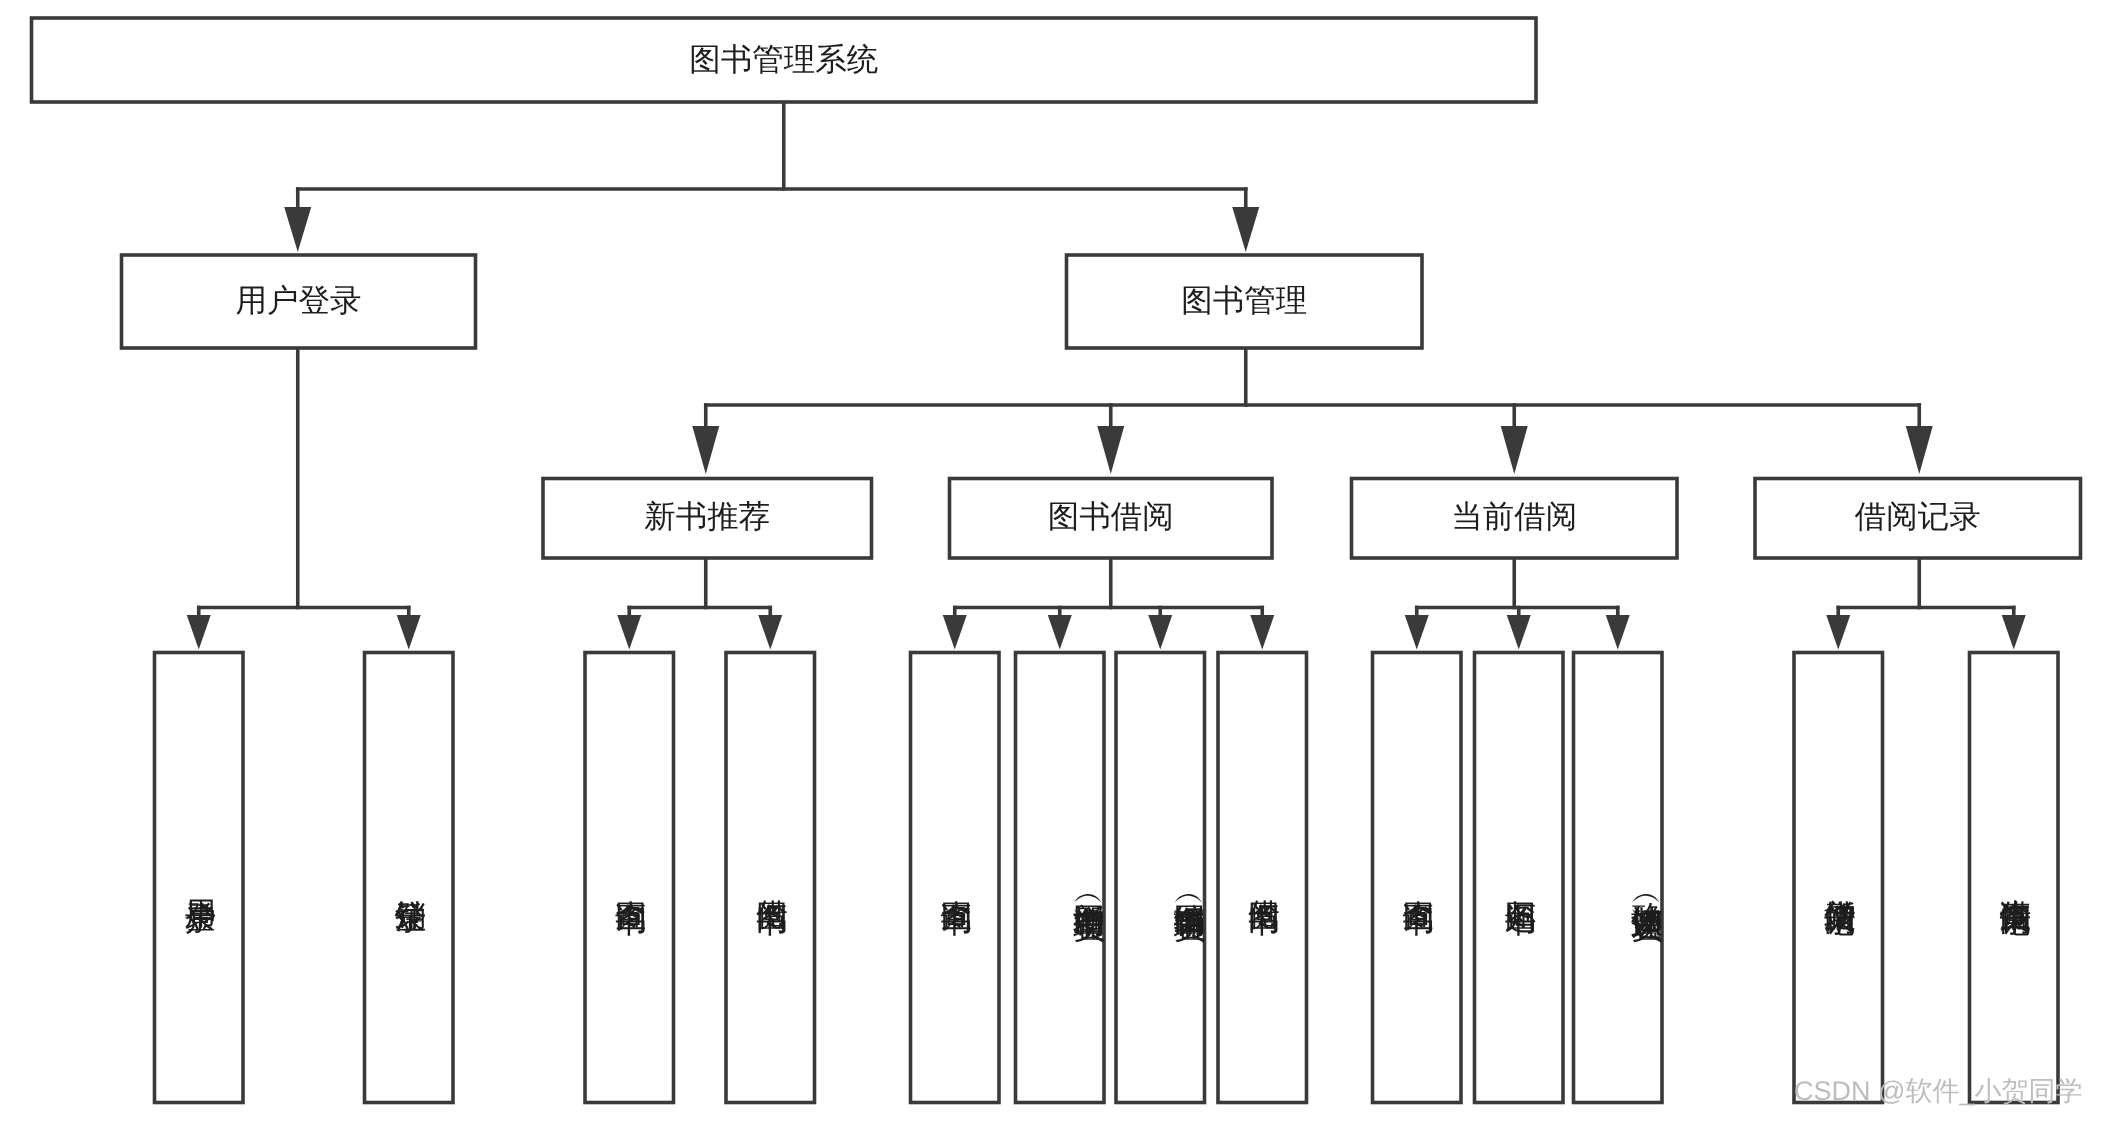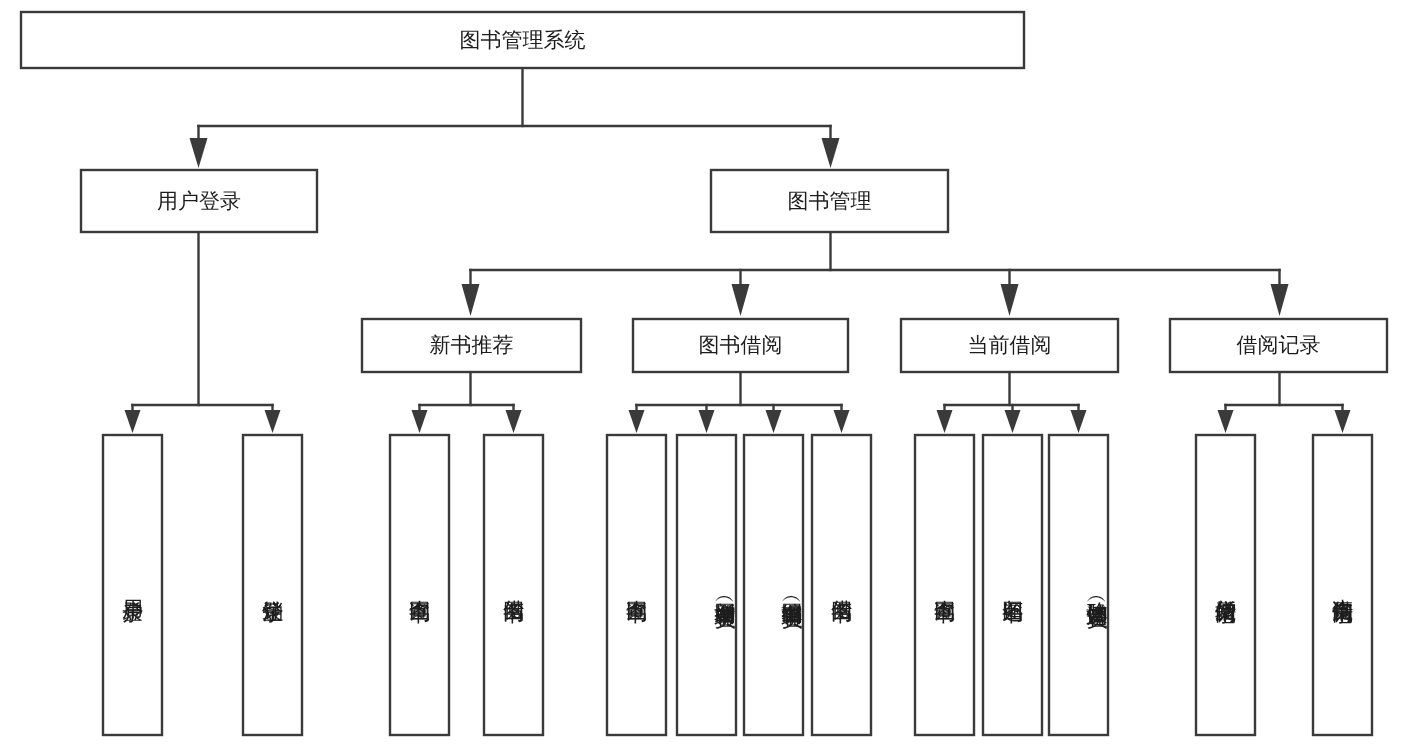--- a/index.html
+++ b/index.html
@@ -204,14 +204,15 @@
   <div class="vert-label" style="left:607px; top:435px; width:59px; height:300px;">查询图书</div>
   <div class="vert-label" style="left:677px; top:435px; width:59px; height:300px; align-items:flex-start; padding-top:8px; box-sizing:border-box;">新增图书（管理员）</div>
   <div class="vert-label" style="left:744px; top:435px; width:59px; height:300px; align-items:flex-start; padding-top:8px; box-sizing:border-box;">编辑图书（管理员）</div>
   <div class="vert-label" style="left:812px; top:435px; width:59px; height:300px;">借阅图书</div>
   <div class="vert-label" style="left:915px; top:435px; width:59px; height:300px;">查询图书</div>
   <div class="vert-label" style="left:983px; top:435px; width:59px; height:300px;">归还图书</div>
   <div class="vert-label" style="left:1049px; top:435px; width:59px; height:300px; align-items:flex-start; padding-top:8px; box-sizing:border-box;">确认归还（管理员）</div>
   <div class="vert-label" style="left:1196px; top:435px; width:59px; height:300px;">新增借阅记录</div>
   <div class="vert-label" style="left:1313px; top:435px; width:59px; height:300px;">查询借阅记录</div>
 
+  <div class="watermark" style="left:1196px; top:715px;">CSDN @软件_小贺同学</div>
 
 </div>
 
 </body></html>

